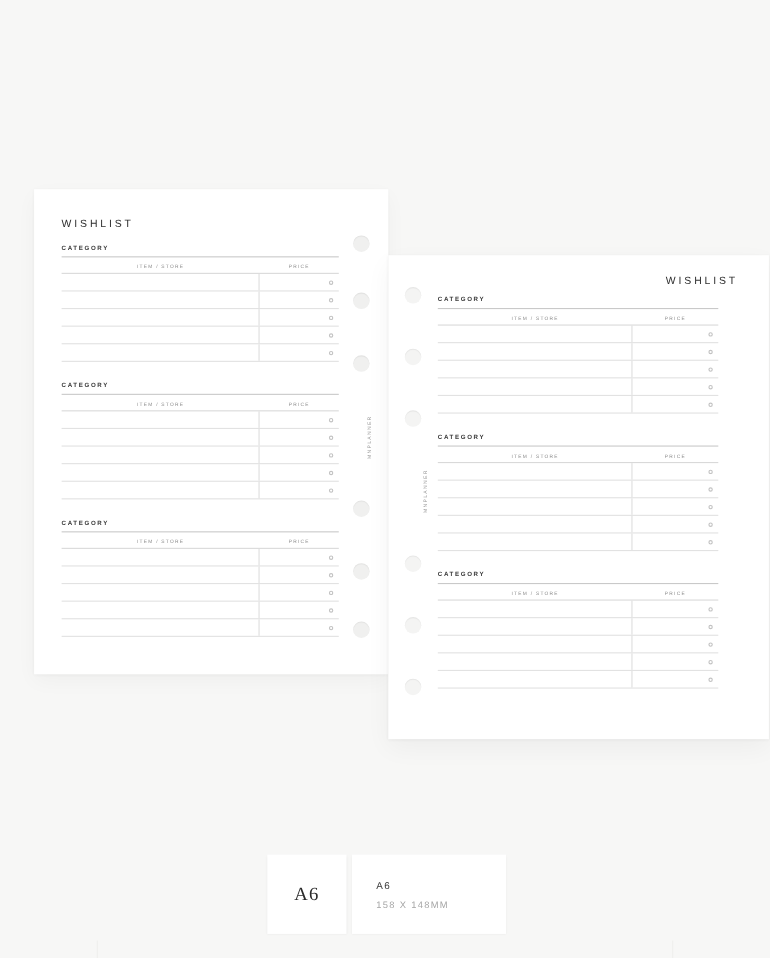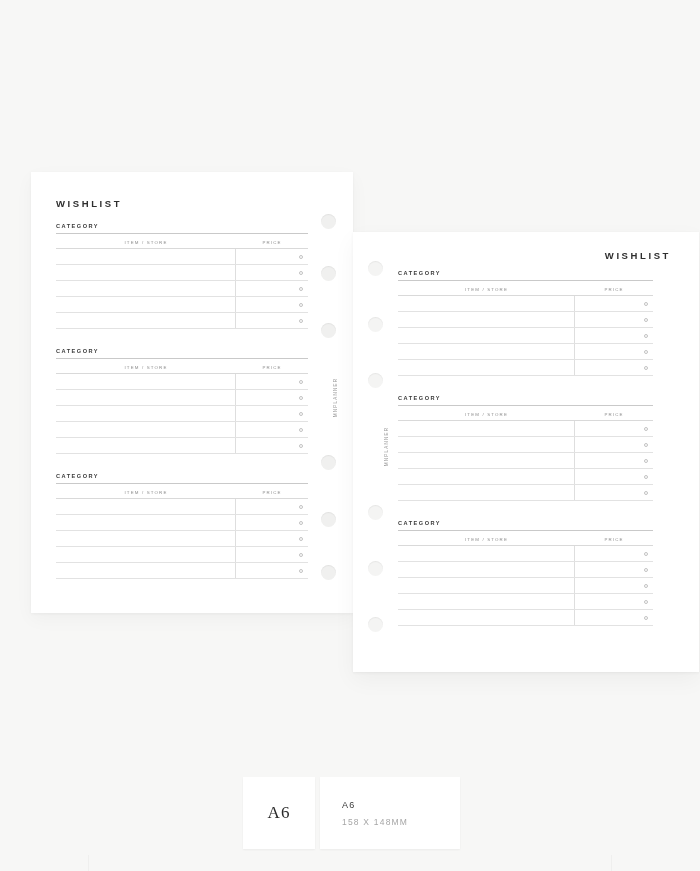--- a/index.html
+++ b/index.html
@@ -51,21 +51,21 @@
   
   .sheet-inner {
     position: absolute;
     inset: 0;
   }
   .title {
     position: absolute;
     font-size: 9.5px;
     letter-spacing: 2.6px;
     color: #2e2e2e;
-    font-weight: 700;
+    font-weight: 400;
     white-space: nowrap;
   }
   #page-left .title { left: 25px; top: 26px; }
   #page-right .title { right: 28px; top: 18px; }
 
   
   .side-label {
     position: absolute;
     font-size: 4.6px;
     letter-spacing: 1.2px;

